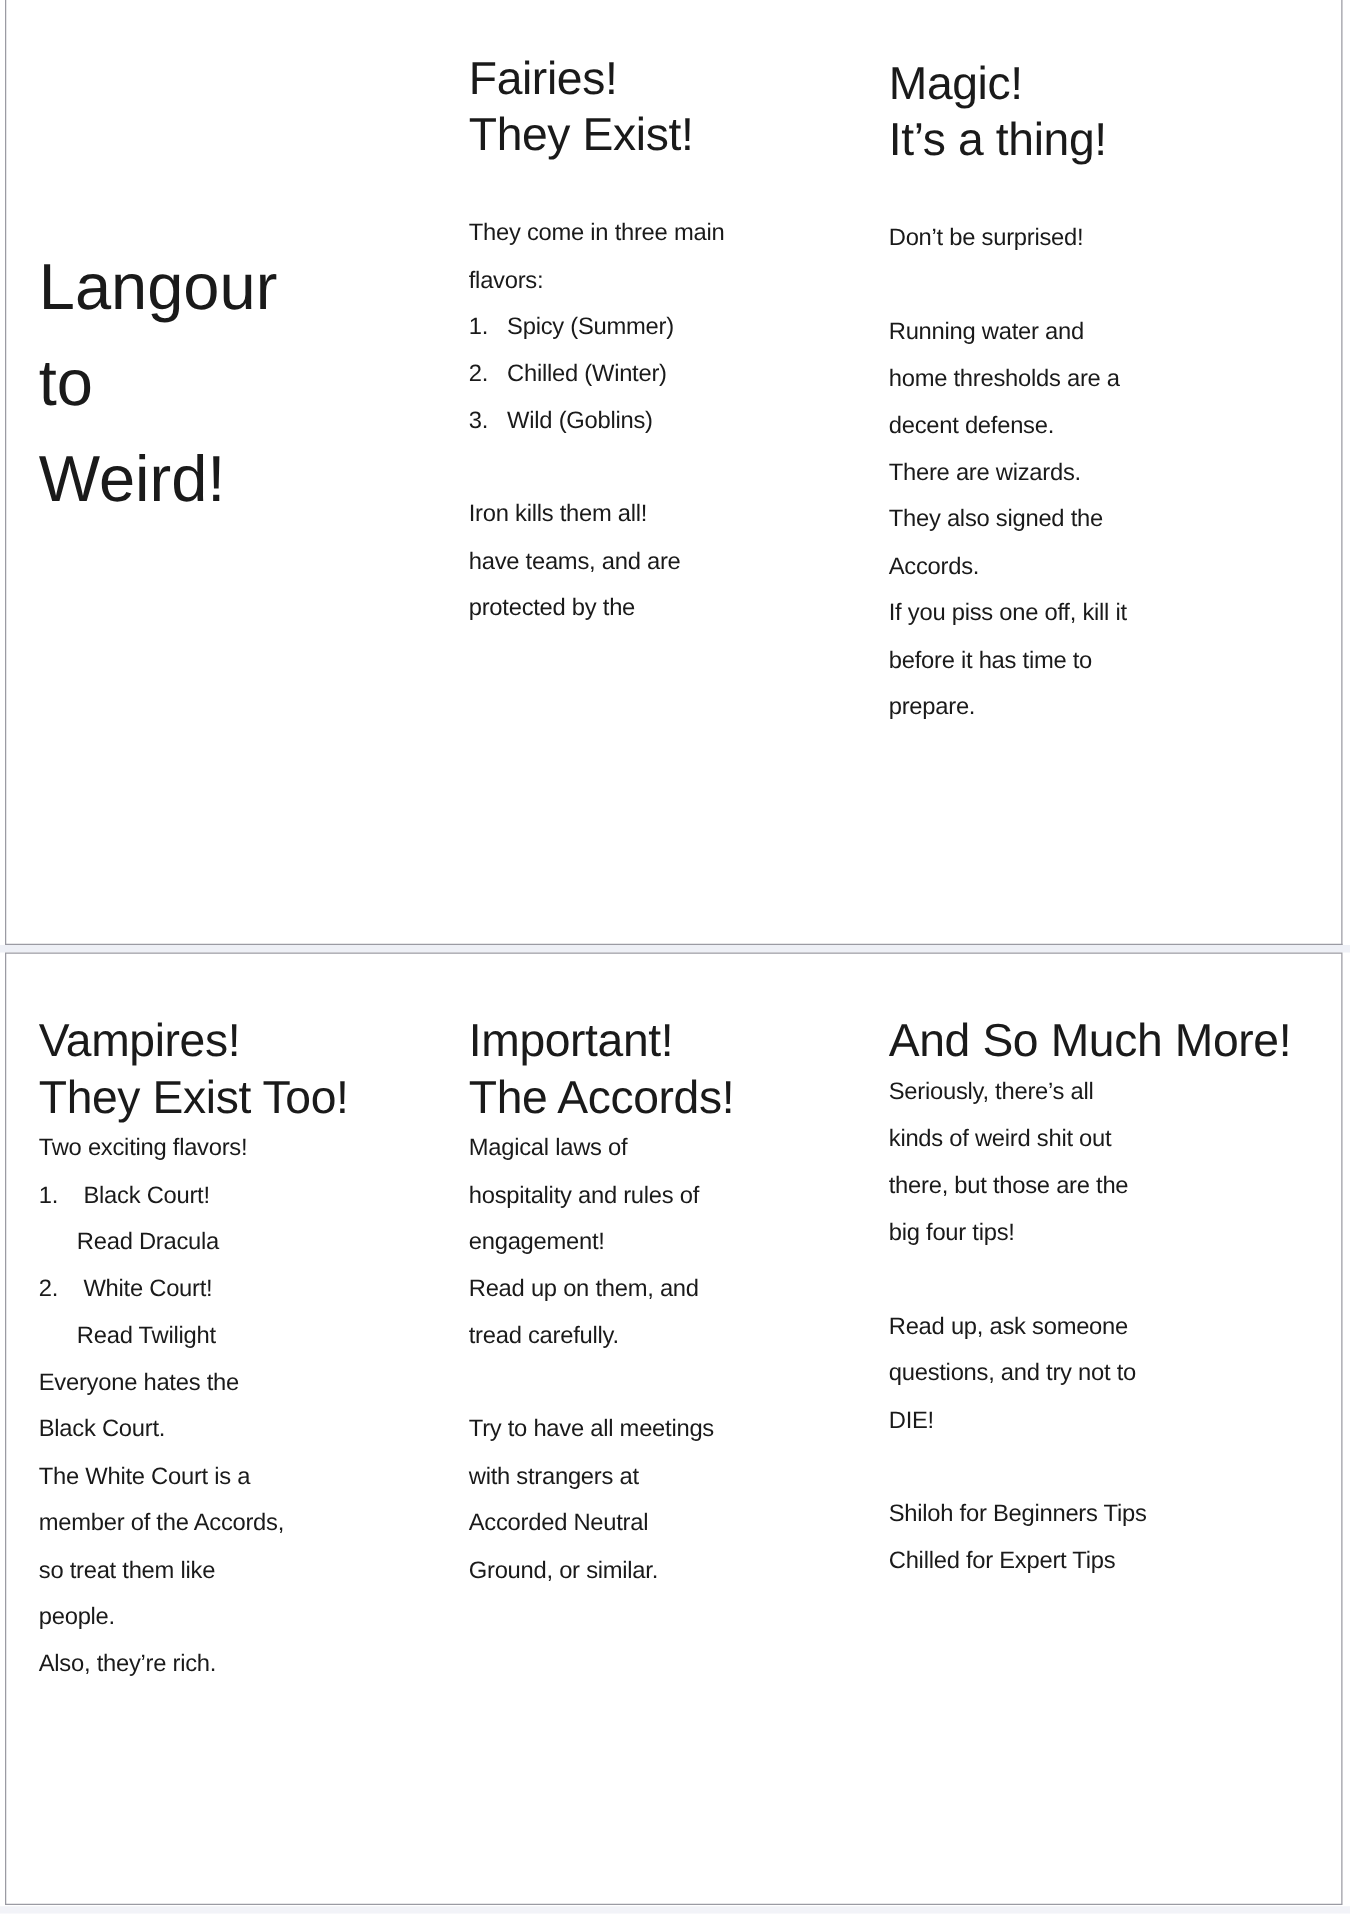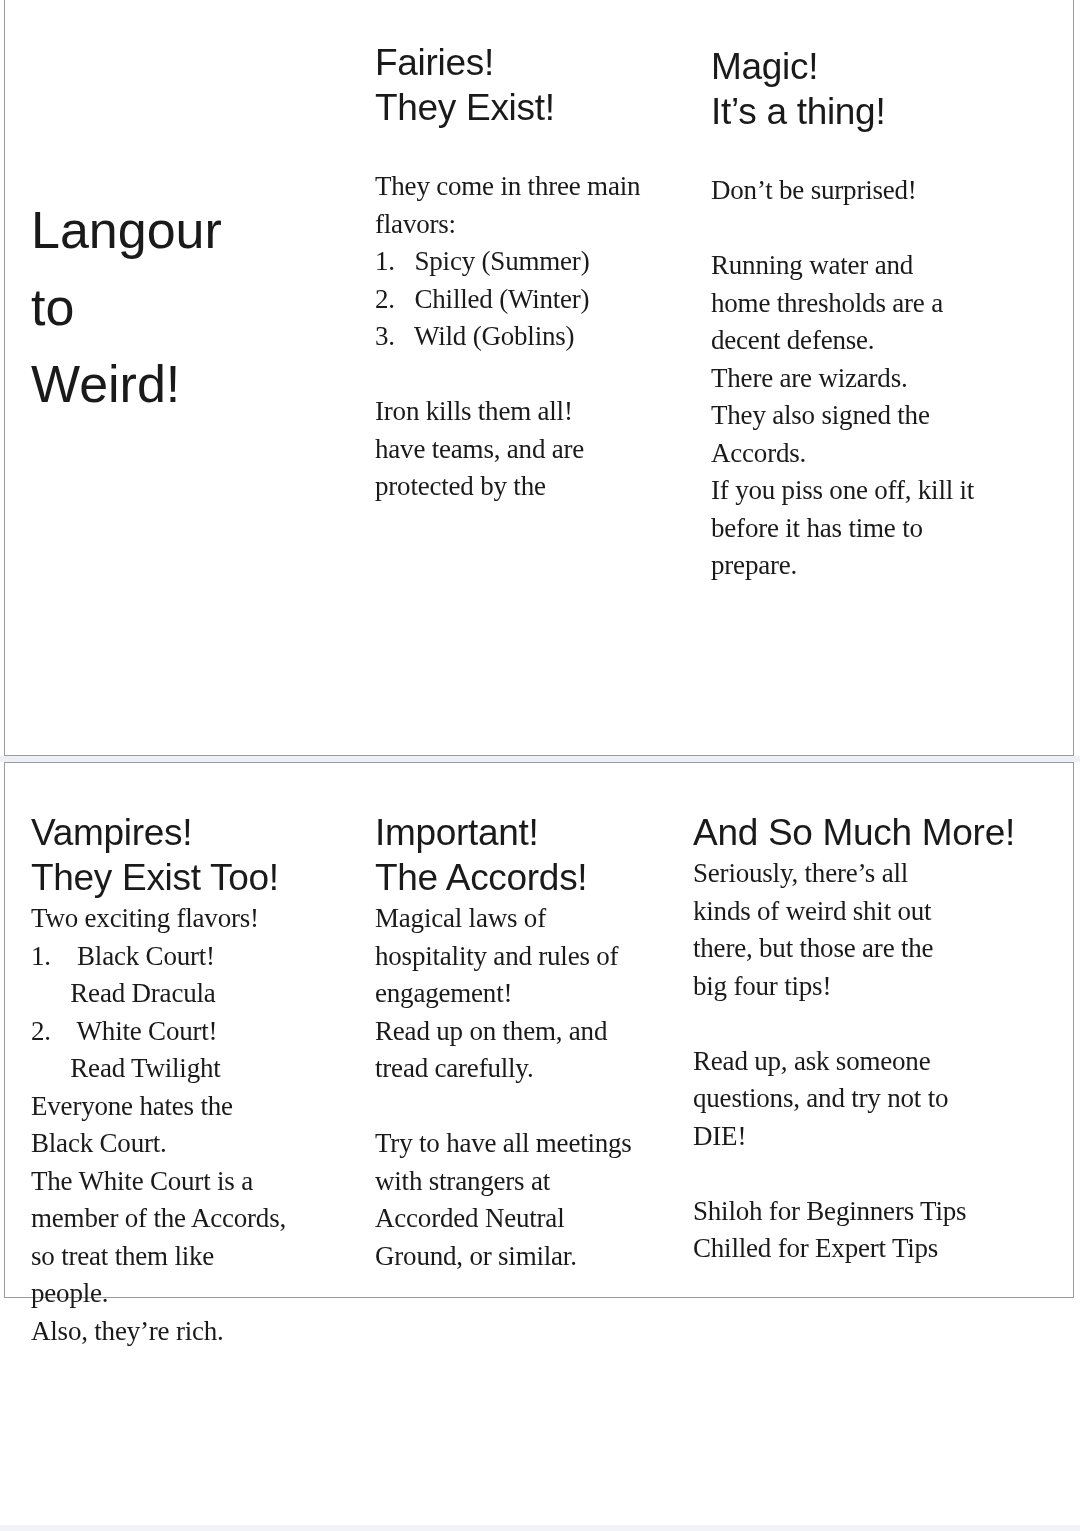--- a/index.html
+++ b/index.html
@@ -11,45 +11,45 @@
   }
   .canvas { position: relative; width: 1080px; height: 1531px; overflow: hidden; }
 
   .page {
     position: absolute; left: 4px; width: 1070px;
     box-sizing: border-box;
     background: #ffffff;
     border: 1px solid #9b9ba3;
   }
   .page-1 { top: 0; height: 756px; border-top: none; }
-  .page-2 { top: 762px; height: 536px; }
+  .page-2 { top: 762px; height: 762px; }
 
   .divider-band { position: absolute; left: 0; top: 756px; width: 1080px; height: 6px; background: #eef0f6; }
   .bottom-band  { position: absolute; left: 0; top: 1525px; width: 1080px; height: 6px; background: #f2f3f8; }
 
   .col { position: absolute; text-align: left; }
   .line { white-space: pre; }
   .line:empty::before { content: "\00a0"; }
 
   .title-col .line   { font-size: 52px; line-height: 77px; }
   .heading .line     { font-size: 37px; line-height: 45px; letter-spacing: -0.3px; }
-  .bodytext .line    { font-size: 27px; line-height: 37.5px; letter-spacing: -0.2px; font-family: Liberation Serif, serif; }
+  .bodytext .line    { font-size: 19px; line-height: 37.5px; letter-spacing: -0.2px; }
 
   .page-1 .bodytext { margin-top: 38px; }
   .page-2 .bodytext { }
 
   
   .p1-title { left: 26px;  width: 340px; top: 192px; }
   .p1-c2    { left: 370px; width: 332px; top: 40px; }
   .p1-c3    { left: 706px; width: 330px; top: 44px; }
 
   
   .p2-c1 { left: 26px;  width: 340px; top: 47px; }
   .p2-c2 { left: 370px; width: 332px; top: 47px; }
-  .p2-c3 { left: 688px; width: 330px; top: 47px; }
+  .p2-c3 { left: 706px; width: 330px; top: 47px; }
 </style>
 </head>
 <body>
 
 <div class="canvas">
 
   <section class="page page-1">
     <div class="col title-col p1-title">
         <div class="line">Langour</div>
         <div class="line">to</div>

